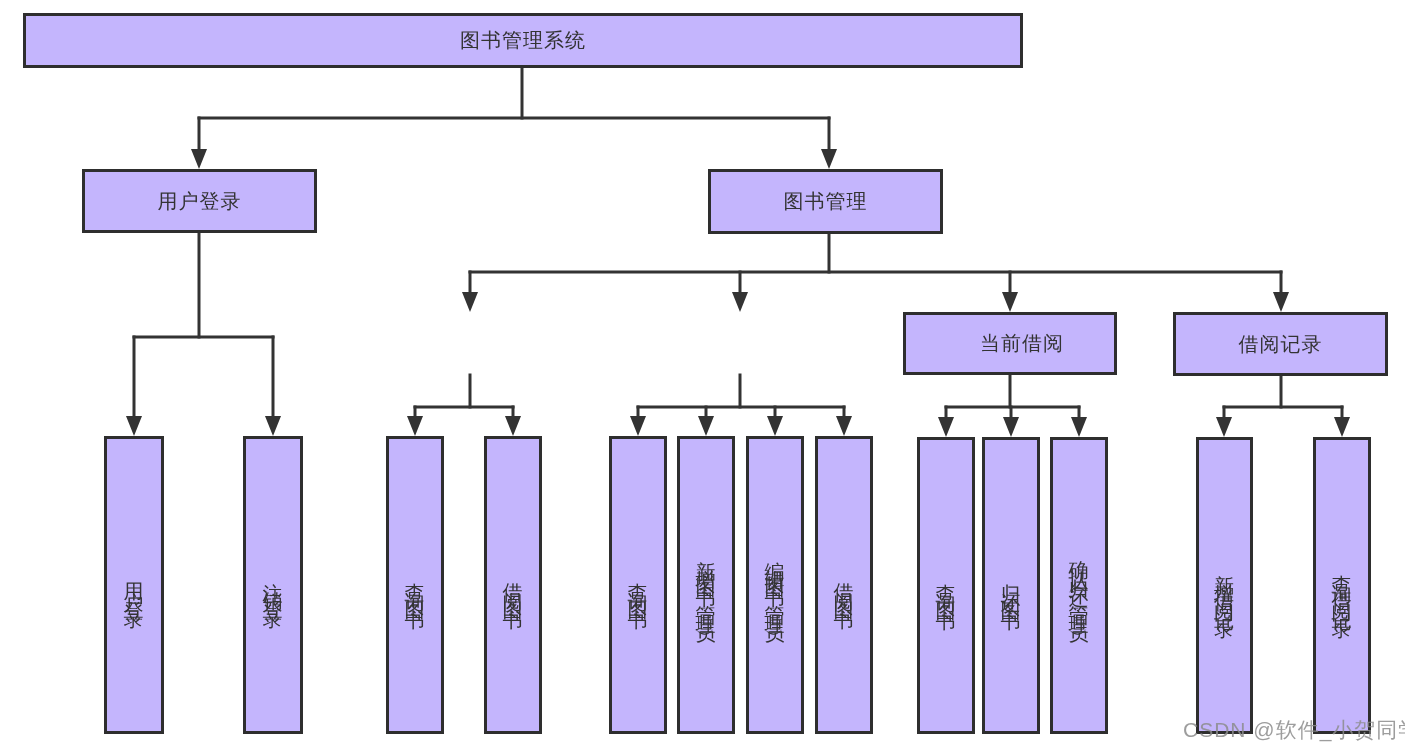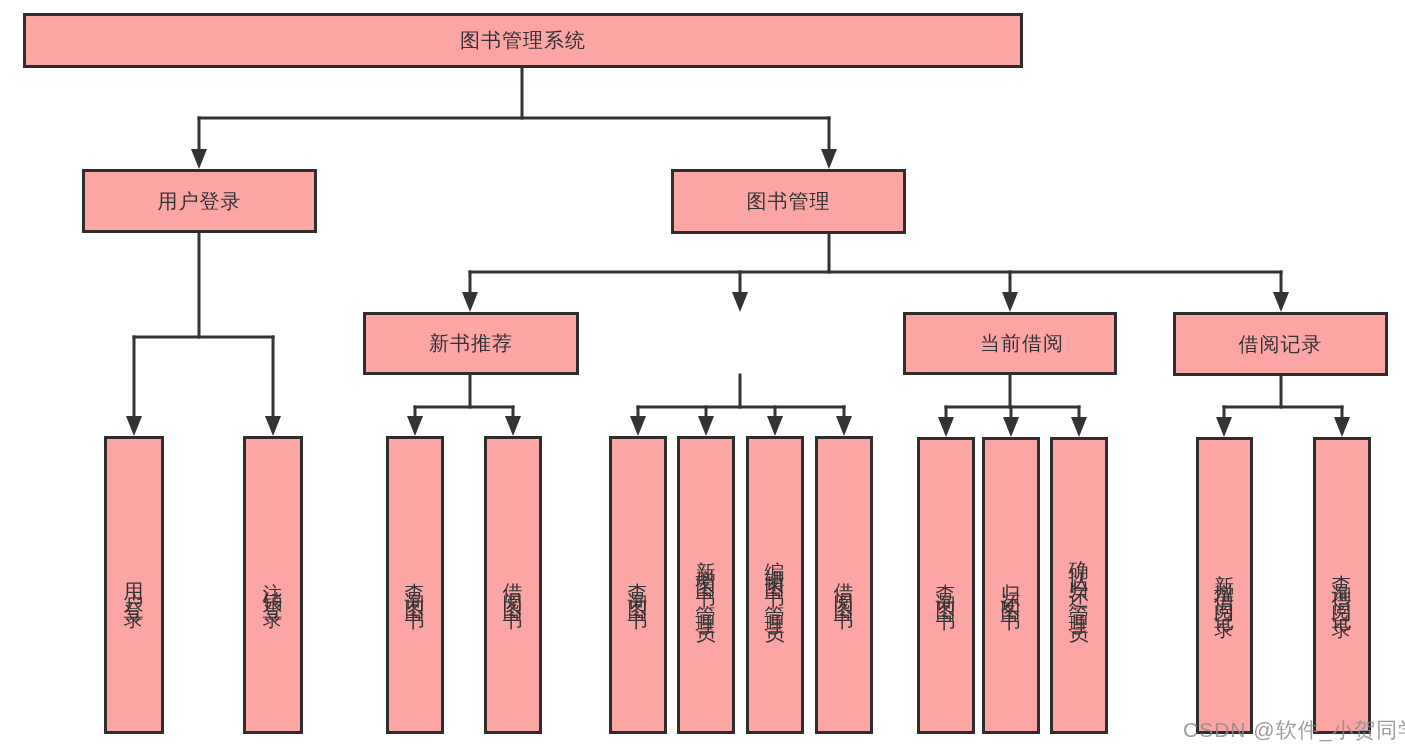--- a/index.html
+++ b/index.html
@@ -14,21 +14,21 @@
   }
   svg.connectors {
     position: absolute;
     left: 0; top: 0;
     width: 1405px; height: 747px;
     pointer-events: none;
   }
   .box {
     position: absolute;
     box-sizing: border-box;
-    background: #fca5a5;
+    background: #c4b5fd;
     border: 3px solid #2e2e2e;
     display: flex;
     align-items: center;
     justify-content: center;
   }
   .box .lbl {
     font-size: 20px;
     letter-spacing: 1px;
     color: #333333;
     white-space: nowrap;
@@ -38,21 +38,21 @@
     text-orientation: mixed;
     letter-spacing: 9px;
     font-size: 20px;
     line-height: 1;
     white-space: normal;
   }
   
   .n-root   { left: 23px;   top: 13px;  width: 1000px; height: 55px; }
   
   .n-login  { left: 82px;   top: 169px; width: 235px;  height: 64px; }
-  .n-mgmt   { left: 671px;  top: 169px; width: 235px;  height: 65px; }
+  .n-mgmt   { left: 708px;  top: 169px; width: 235px;  height: 65px; }
   
   .n-rec    { left: 363px;  top: 312px; width: 216px;  height: 63px; }
   .n-borrow { left: 633px;  top: 312px; width: 215px;  height: 63px; }
   .n-cur    { left: 903px;  top: 312px; width: 214px;  height: 63px; padding-left: 24px; }
   .n-rcd    { left: 1173px; top: 312px; width: 215px;  height: 64px; }
   
   .lf1  { left: 104px;  top: 436px; width: 60px; height: 298px; }
   .lf2  { left: 243px;  top: 436px; width: 60px; height: 298px; }
   .lf3  { left: 386px;  top: 436px; width: 58px; height: 298px; }
   .lf4  { left: 484px;  top: 436px; width: 58px; height: 298px; }
@@ -154,23 +154,20 @@
     <span class="lbl">图书管理系统</span>
   </div>
 
   <div class="box n-login">
     <span class="lbl">用户登录</span>
   </div>
   <div class="box n-mgmt">
     <span class="lbl">图书管理</span>
   </div>
 
-  <div class="box n-rec">
-    <span class="lbl">新书推荐</span>
-  </div>
   <div class="box n-cur">
     <span class="lbl">当前借阅</span>
   </div>
   <div class="box n-rcd">
     <span class="lbl">借阅记录</span>
   </div>
 
   <div class="box leaf lf1">
     <span class="lbl">用户登录</span>
   </div>

